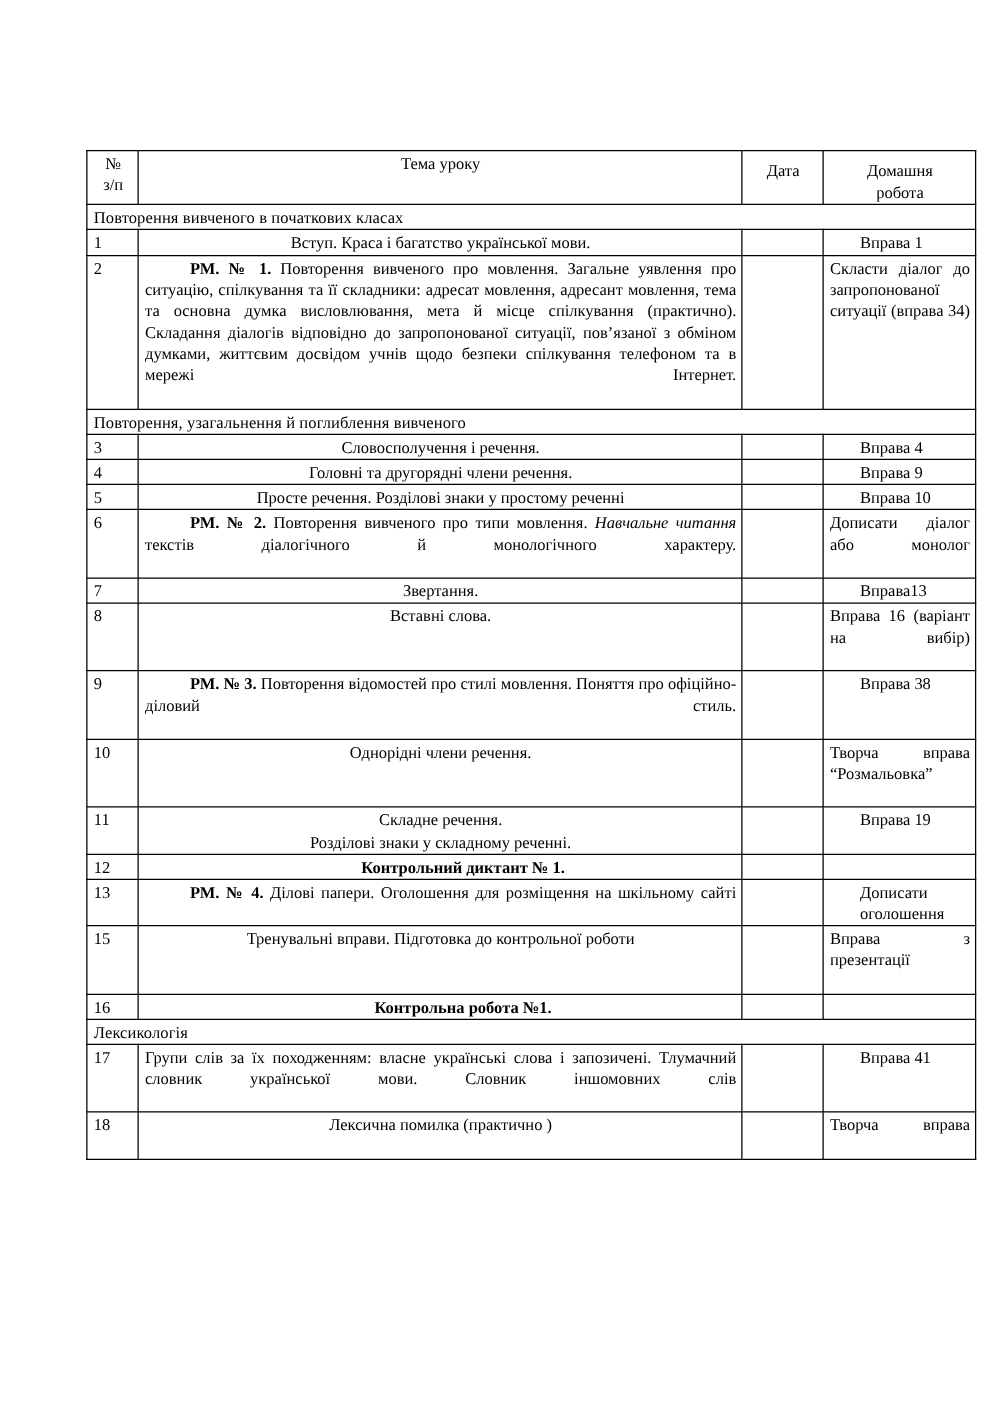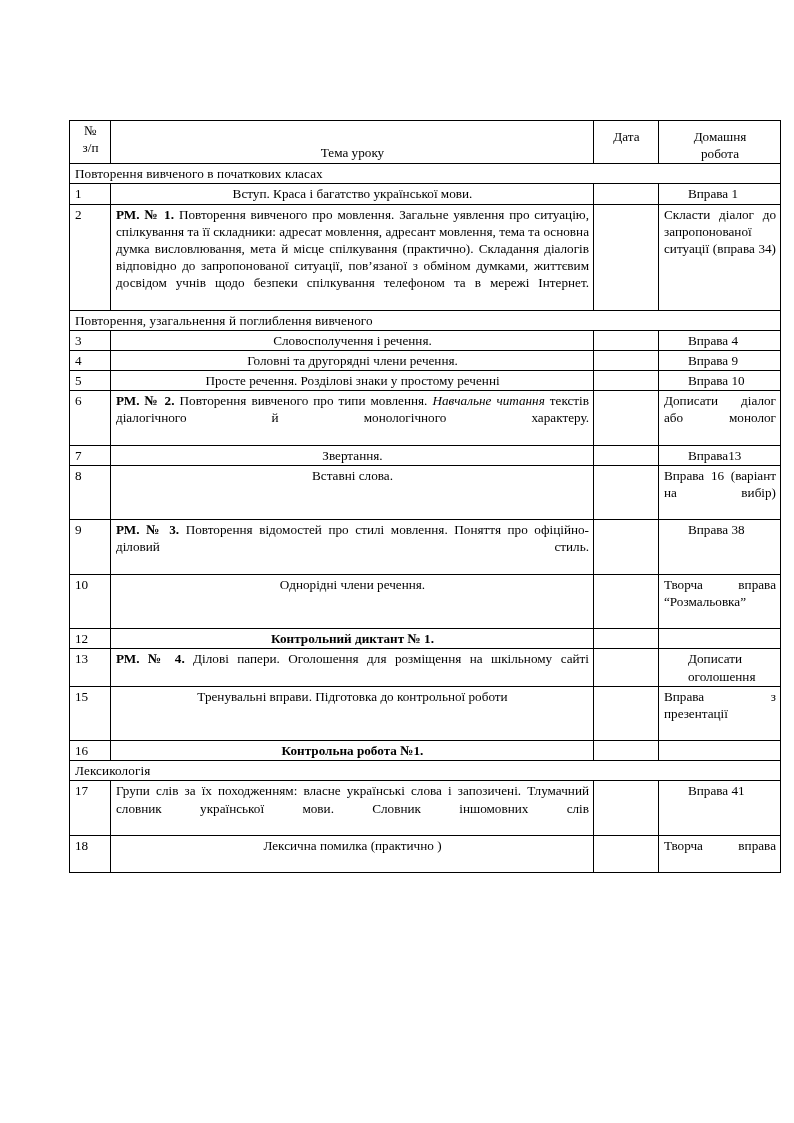--- a/index.html
+++ b/index.html
@@ -46,21 +46,21 @@
 
   
   .hdr td {
     text-align: center;
     font-weight: bold;
     vertical-align: top;
     padding-top: 3px;
     padding-bottom: 2px;
   }
   .hdr td.topic-h {
-    padding-top: 23px;
+    padding-top: 1px;
   }
   .hdr td.date-h {
     padding-top: 7px;
     font-weight: normal;
   }
   .hdr td.hw-h {
     padding-top: 7px;
     font-weight: normal;
     margin-top: 40px;
   }
@@ -82,21 +82,21 @@
     text-align: justify;
     text-justify: inter-word;
   }
   td.topic.nojust { text-align: center; }
   td.date { }
   td.hw {
     text-align: justify;
     text-justify: inter-word;
   }
   td.hw.nojust { text-align: left; padding-left: 29px; }
-  .b { font-weight: bold; }
+  .b { font-weight: bold; margin-left: 36px; }
   .i { font-style: italic; }
   
   .jtext::after {
     content: "";
     display: inline-block;
     width: 100%;
   }
 </style>
 </head>
 <body>
@@ -182,20 +182,26 @@
           <td class="date"></td>
           <td class="hw nojust"><span>Вправа 38</span></td>
         </tr>
         <tr>
           <td class="num">10</td>
           <td class="topic nojust"><span>Однорідні члени речення.</span></td>
           <td class="date"></td>
           <td class="hw"><span>Творча вправа “Розмальовка”</span><i class="jtext"></i></td>
         </tr>
         <tr>
+          <td class="num">11</td>
+          <td class="topic nojust"><span>Складне речення.</span><div> Розділові знаки у складному реченні.</div></td>
+          <td class="date"></td>
+          <td class="hw nojust"><span>Вправа 19</span></td>
+        </tr>
+        <tr>
           <td class="num">12</td>
           <td class="topic nojust"><span class="b">Контрольний диктант № 1.</span></td>
           <td class="date"></td>
           <td class="hw nojust"><span></span></td>
         </tr>
         <tr>
           <td class="num">13</td>
           <td class="topic"><span class="b">РМ. № 4.</span><span> Ділові папери. Оголошення для розміщення на шкільному сайті</span><i class="jtext"></i></td>
           <td class="date"></td>
           <td class="hw nojust"><span>Дописати оголошення</span></td>

